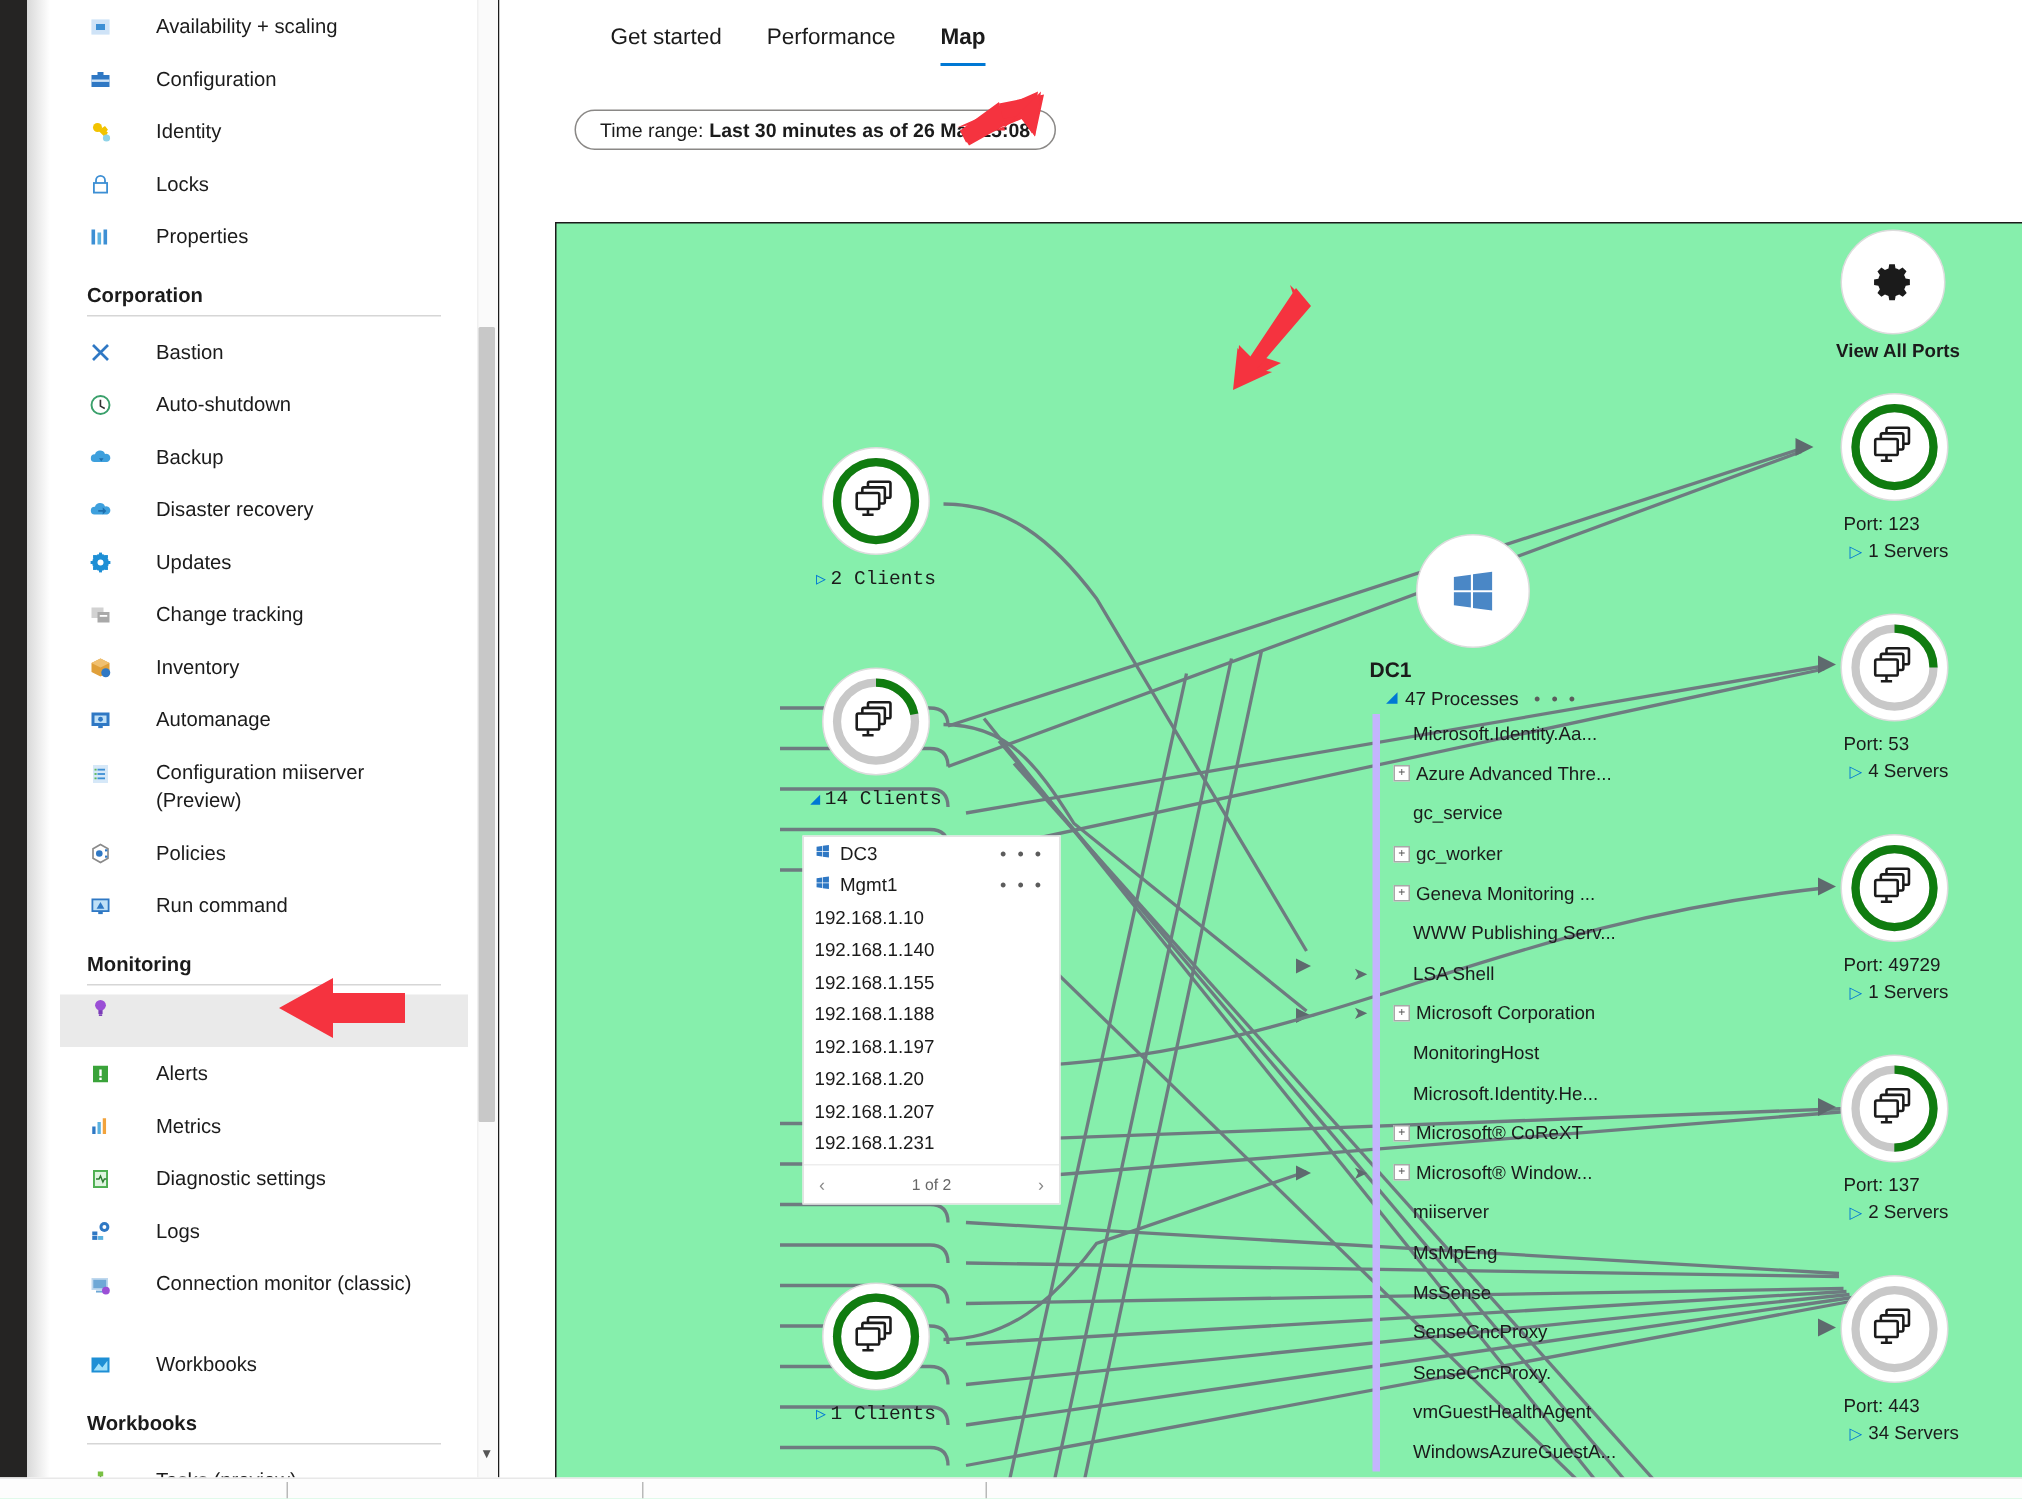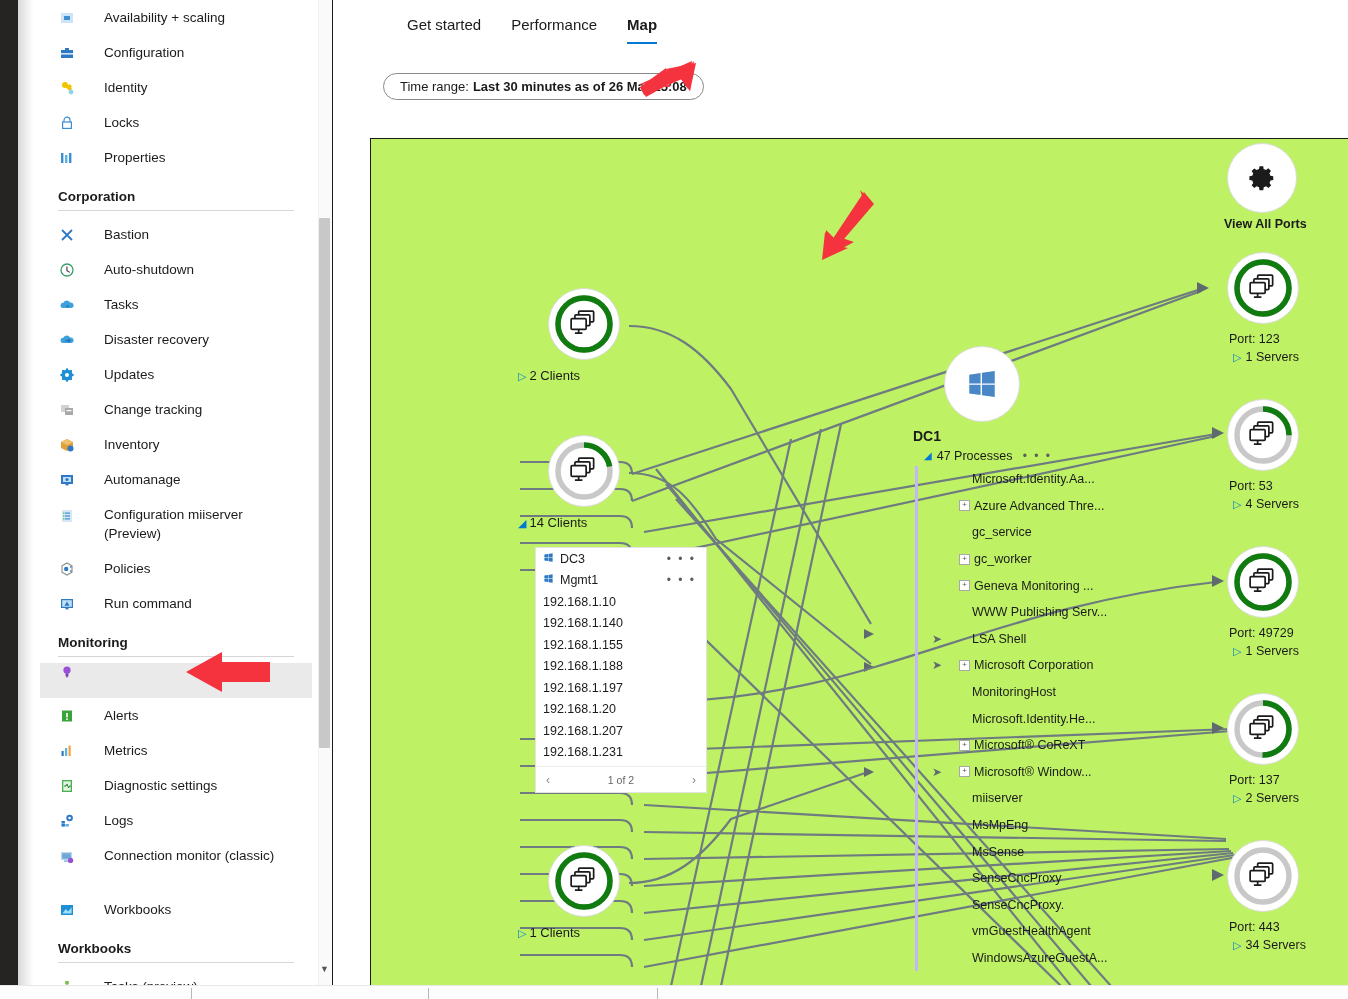--- a/index.html
+++ b/index.html
@@ -42,29 +42,29 @@
   
   .content{position:absolute;left:333px;top:0;width:1015px;height:985px;background:#ffffff;}
   .tabs{position:absolute;left:38px;top:16px;display:flex;gap:30px;margin-left:36px;}
   .tab{font-size:15px;color:#1b1b1b;padding-bottom:9px;cursor:pointer;}
   .tab.active{font-weight:bold;border-bottom:2px solid #0078d4;}
   .timerange{position:absolute;left:50px;top:73px;height:27px;padding:0 16px;border:1px solid #8a8886;
     border-radius:14px;font-size:13px;color:#1b1b1b;display:flex;align-items:center;box-sizing:border-box;}
   .timerange b{font-weight:bold;margin-left:4px;}
 
   
-  .map{position:absolute;left:37px;top:138px;width:978px;height:847px;background:#bef264;
+  .map{position:absolute;left:37px;top:148px;width:978px;height:847px;background:#86efac;
     border:1px solid #1b1b1b;border-right:none;border-bottom:none;box-sizing:border-box;overflow:hidden;}
   .map-svg{position:absolute;left:0;top:0;width:978px;height:847px;}
 
   
   .node{position:absolute;width:72px;height:72px;border-radius:50%;background:#fff;border:1px solid #dcdcdc;
     display:flex;align-items:center;justify-content:center;box-sizing:border-box;}
   .ring{position:absolute;left:-1px;top:-1px;width:72px;height:72px;}
-  .node-cap{position:absolute;font-size:13px;color:#1b1b1b;white-space:nowrap;}
+  .node-cap{position:absolute;font-size:13px;color:#1b1b1b;white-space:nowrap;text-align:center;font-family:Liberation Mono, monospace;}
   .node-cap .tri{color:#0078d4;font-size:11px;margin-right:3px;}
   .node-sub{position:absolute;font-size:12.5px;color:#1b1b1b;white-space:nowrap;}
 
   .gear-node{position:absolute;width:70px;height:70px;border-radius:50%;background:#fff;border:1px solid #dcdcdc;
     display:flex;align-items:center;justify-content:center;box-sizing:border-box;}
   .vap-label{position:absolute;font-size:12.5px;font-weight:bold;color:#1b1b1b;white-space:nowrap;}
 
   
   .client-card{position:absolute;left:501px;top:546px;width:172px;height:246px;background:#fff;
     border:1px solid #e3e3e3;box-sizing:border-box;}
@@ -75,21 +75,21 @@
     display:flex;align-items:center;justify-content:space-between;padding:0 10px;box-sizing:border-box;
     font-size:10.5px;color:#666;}
   .cc-pager span.arrow{color:#888;font-size:12px;}
 
   
   .dc-title{position:absolute;left:879px;top:427px;font-size:14px;font-weight:bold;color:#1b1b1b;}
   .proc-panel{position:absolute;left:880px;top:444px;width:140px;}
   .proc-head{display:flex;align-items:center;height:21px;font-size:12.5px;color:#1b1b1b;padding-left:10px;}
   .proc-head .caret{color:#0078d4;font-size:10px;margin-right:5px;}
   .proc-head .dots{margin-left:auto;color:#5c5c5c;letter-spacing:2px;font-size:12px;padding-right:2px;}
-  .proc-list{position:relative;border-left:3px solid #c4b5fd;margin-left:1px;padding-left:32px;}
+  .proc-list{position:relative;border-left:5px solid #c4b5fd;margin-left:1px;}
   .proc-row{display:flex;align-items:center;height:26.6px;font-size:12.5px;color:#1b1b1b;
     padding-left:9px;white-space:nowrap;position:relative;}
   .exp-box{width:9px;height:9px;border:1px solid #a8a8a8;color:#555;font-size:8px;line-height:8px;
     text-align:center;margin-right:4px;flex:0 0 9px;background:#fff;}
   .exp-space{width:13px;flex:0 0 13px;}
   .in-arrow{position:absolute;left:-18px;color:#5e6a6e;font-size:12px;}
 
   
   .ar{position:absolute;pointer-events:none;}
 </style>
@@ -174,21 +174,21 @@
         </span>
         <span class="nav-label">Auto-shutdown</span>
       </div>
       <div class="nav-item">
         <span class="nav-ico">
           <svg width="16" height="16" viewBox="0 0 16 16">
             <path d="M4 11a2.6 2.6 0 01.3-5.2A3.6 3.6 0 0111 5.6 2.7 2.7 0 0112.5 11z" fill="#3ea0dd"></path>
             <path d="M7 8.5h3l-1.5 2.2z" fill="#1e6fae"></path>
           </svg>
         </span>
-        <span class="nav-label">Tasks</span>
+        <span class="nav-label">Backup</span>
       </div>
       <div class="nav-item">
         <span class="nav-ico">
           <svg width="16" height="16" viewBox="0 0 16 16">
             <path d="M4 11a2.6 2.6 0 01.3-5.2A3.6 3.6 0 0111 5.6 2.7 2.7 0 0112.5 11z" fill="#3ea0dd"></path>
             <path d="M9.5 6.2l2.4 2.4-2.4 2.4V9.2H6.5V8h3z" fill="#1e6fae"></path>
           </svg>
         </span>
         <span class="nav-label">Disaster recovery</span>
       </div>

